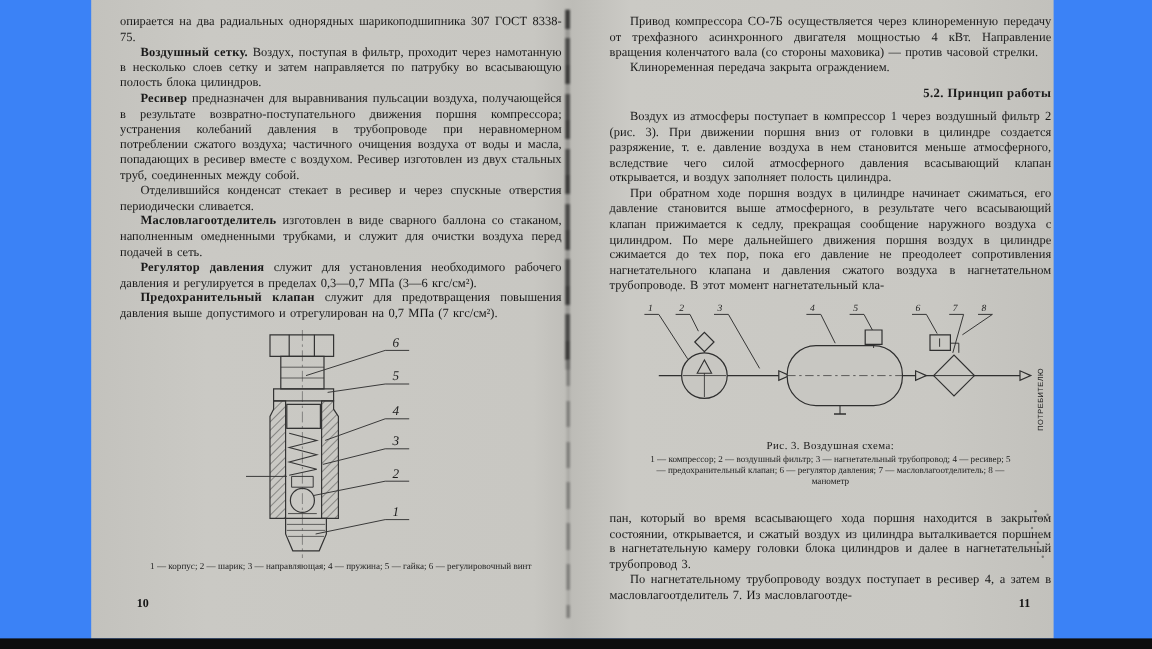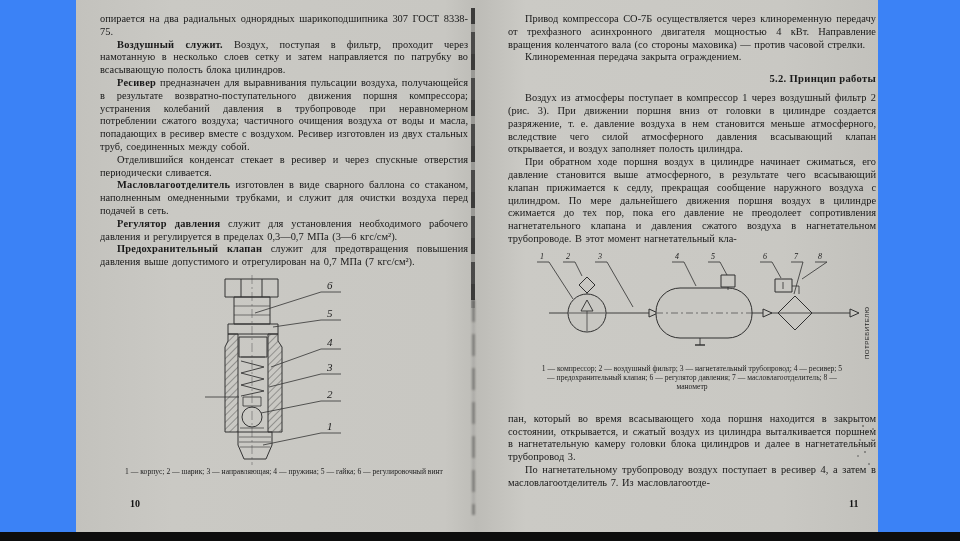--- a/index.html
+++ b/index.html
@@ -15,21 +15,21 @@
   #right-inner{left:31px;width:368px;}
   .para{margin:0;font-size:10.4px;line-height:12.8px;text-align:justify;text-indent:17px;
         word-spacing:1px;color:#191919;}
   .para.noindent{text-indent:0;}
   .para b{font-weight:bold;letter-spacing:.2px;}
   .section-heading{margin:9px 0 8px 0;font-size:10.6px;font-weight:bold;text-align:right;letter-spacing:.3px;}
   .figure-block{position:relative;}
   .fig-caption{margin:5px 0 2px 0;font-size:9px;text-align:center;letter-spacing:.4px;}
   .fig-legend{margin:0 auto;width:92%;font-size:7.6px;line-height:9px;text-align:center;color:#222;}
   .page-number{position:absolute;font-size:10px;font-weight:bold;color:#141414;}
-  #page-num-left{left:54px;top:498px;}
+  #page-num-left{left:38px;top:498px;}
   #page-num-right{left:372px;top:498px;}
   svg{display:block;}
   svg line,svg polyline,svg polygon,svg rect,svg circle,svg path{vector-effect:non-scaling-stroke;}
   .callout-digit{font-family:"Liberation Serif",serif;font-style:italic;fill:#1d1d1d;}
   #gutter-streak{position:absolute;left:395px;top:8px;width:4px;height:300px;
       background:repeating-linear-gradient(to bottom,rgba(20,20,20,.9) 0 16px,rgba(20,20,20,.25) 16px 24px,rgba(30,30,30,.85) 24px 46px);
       filter:blur(.7px);opacity:.85;}
   #gutter-streak-tail{position:absolute;left:396px;top:300px;width:3px;height:215px;
       background:repeating-linear-gradient(to bottom,rgba(25,25,25,.55) 0 22px,rgba(25,25,25,.15) 22px 34px);
       filter:blur(.8px);opacity:.7;}
@@ -38,21 +38,21 @@
 </style>
 </head>
 <body>
 
 <div id="stage">
   <div id="paper">
 
     <div class="page">
       <div class="page-inner" id="left-inner">
         <p class="para noindent"><b></b><span>опирается на два радиальных однорядных шарикоподшипника 307 ГОСТ 8338-75.</span></p>
-        <p class="para"><b>Воздушный служит.</b><span> Воздух, поступая в фильтр, проходит через намотанную в несколько слоев сетку и затем направляется по патрубку во всасывающую полость блока цилиндров.</span></p>
+        <p class="para"><b>Воздушный сетку.</b><span> Воздух, поступая в фильтр, проходит через намотанную в несколько слоев сетку и затем направляется по патрубку во всасывающую полость блока цилиндров.</span></p>
         <p class="para"><b>Ресивер</b><span> предназначен для выравнивания пульсации воздуха, получающейся в результате возвратно-поступательного движения поршня компрессора; устранения колебаний давления в трубопроводе при неравномерном потреблении сжатого воздуха; частичного очищения воздуха от воды и масла, попадающих в ресивер вместе с воздухом. Ресивер изготовлен из двух стальных труб, соединенных между собой.</span></p>
         <p class="para"><b></b><span>Отделившийся конденсат стекает в ресивер и через спускные отверстия периодически сливается.</span></p>
         <p class="para"><b>Масловлагоотделитель</b><span> изготовлен в виде сварного баллона со стаканом, наполненным омедненными трубками, и служит для очистки воздуха перед подачей в сеть.</span></p>
         <p class="para"><b>Регулятор давления</b><span> служит для установления необходимого рабочего давления и регулируется в пределах 0,3—0,7 МПа (3—6 кгс/см²).</span></p>
         <p class="para"><b>Предохранительный клапан</b><span> служит для предотвращения повышения давления выше допустимого и отрегулирован на 0,7 МПа (7 кгс/см²).</span></p>
 
         <div class="figure-block" style="margin-top:6px;">
           <svg viewBox="0 0 150 192" width="150" height="192" style="margin-left:95px;" fill="none" stroke="#333" stroke-width="1">
             <defs>
               <pattern id="hatch" patternUnits="userSpaceOnUse" width="5" height="5" patternTransform="rotate(45)">
@@ -163,20 +163,21 @@
             <text class="callout-digit" x="31" y="10" font-size="8" stroke="none">2</text>
             <text class="callout-digit" x="63" y="10" font-size="8" stroke="none">3</text>
             <text class="callout-digit" x="140" y="10" font-size="8" stroke="none">4</text>
             <text class="callout-digit" x="176" y="10" font-size="8" stroke="none">5</text>
             <text class="callout-digit" x="228" y="10" font-size="8" stroke="none">6</text>
             <text class="callout-digit" x="259" y="10" font-size="8" stroke="none">7</text>
             <text class="callout-digit" x="283" y="10" font-size="8" stroke="none">8</text>
 
             <text transform="translate(334,110) rotate(-90)" font-size="6.2" letter-spacing="0.4" fill="#222" stroke="none" font-family="Liberation Sans, sans-serif">ПОТРЕБИТЕЛЮ</text>
           </svg>
+          <div class="fig-caption" style="margin-top:2px;">Рис. 3. Воздушная схема:</div>
           <div class="fig-legend" style="width:82%;">1 — компрессор; 2 — воздушный фильтр; 3 — нагнетательный трубопровод; 4 — ресивер; 5 — предохранительный клапан; 6 — регулятор давления; 7 — масловлагоотделитель; 8 — манометр</div>
         </div>
 
         <p class="para noindent" style="margin-top:22px;"><b></b><span>пан, который во время всасывающего хода поршня находится в закрытом состоянии, открывается, и сжатый воздух из цилиндра выталкивается поршнем в нагнетательную камеру головки блока цилиндров и далее в нагнетательный трубопровод 3.</span></p>
         <p class="para"><b></b><span>По нагнетательному трубопроводу воздух поступает в ресивер 4, а затем в масловлагоотделитель 7. Из масловлагоотде-</span></p>
       </div>
       <div class="page-number" id="page-num-right">11</div>
     </div>
 
     <div id="gutter-streak"></div>

